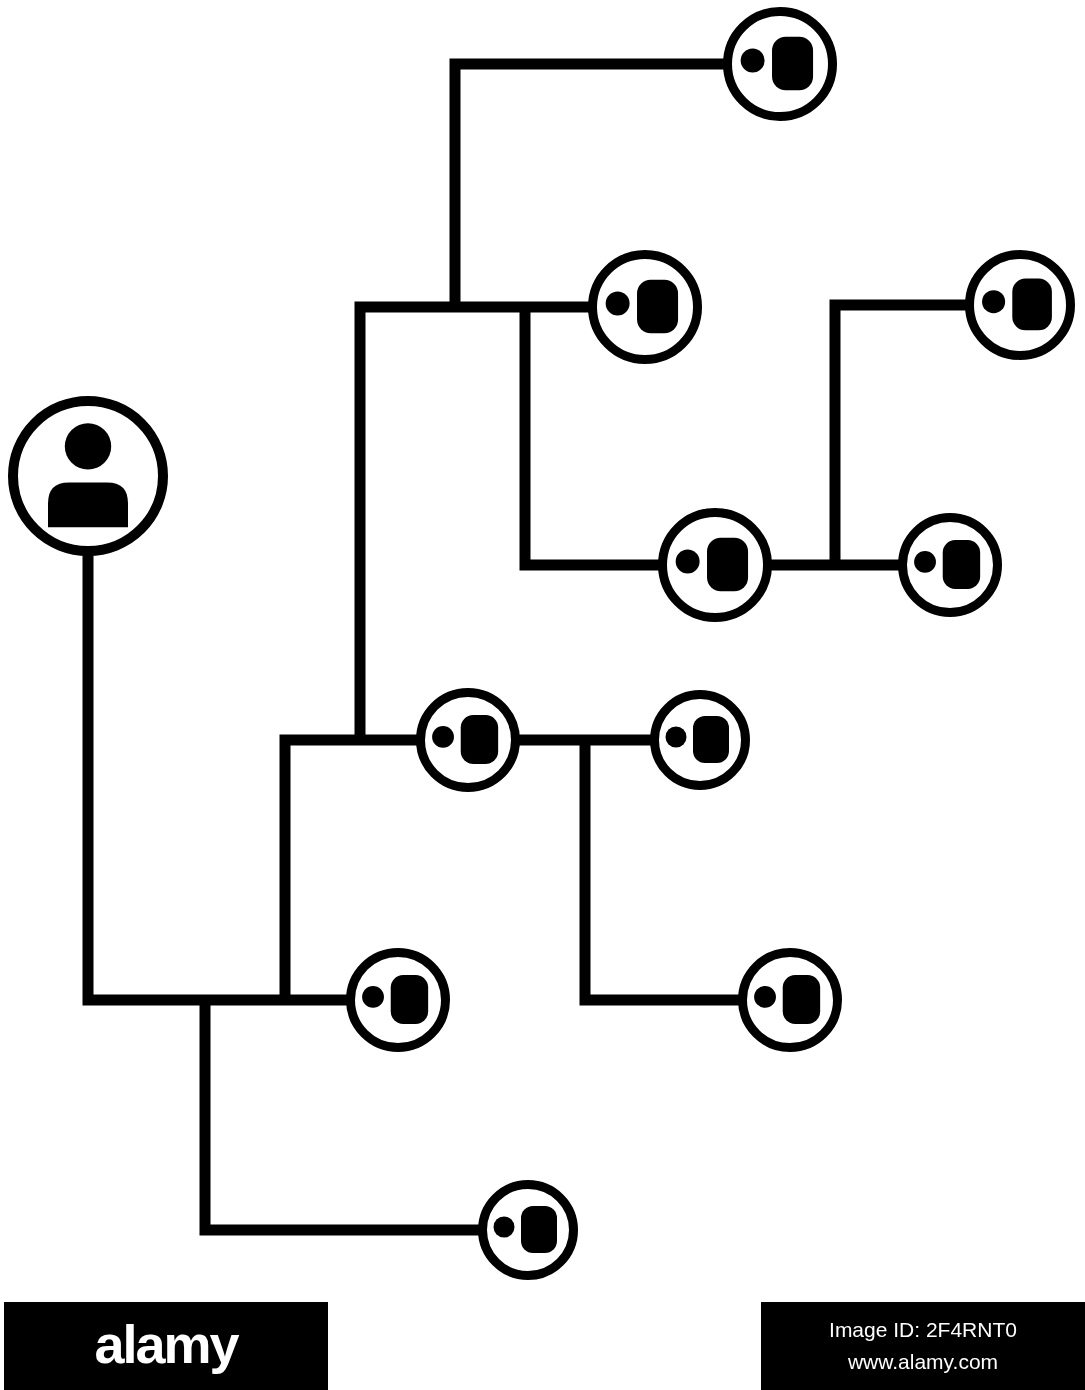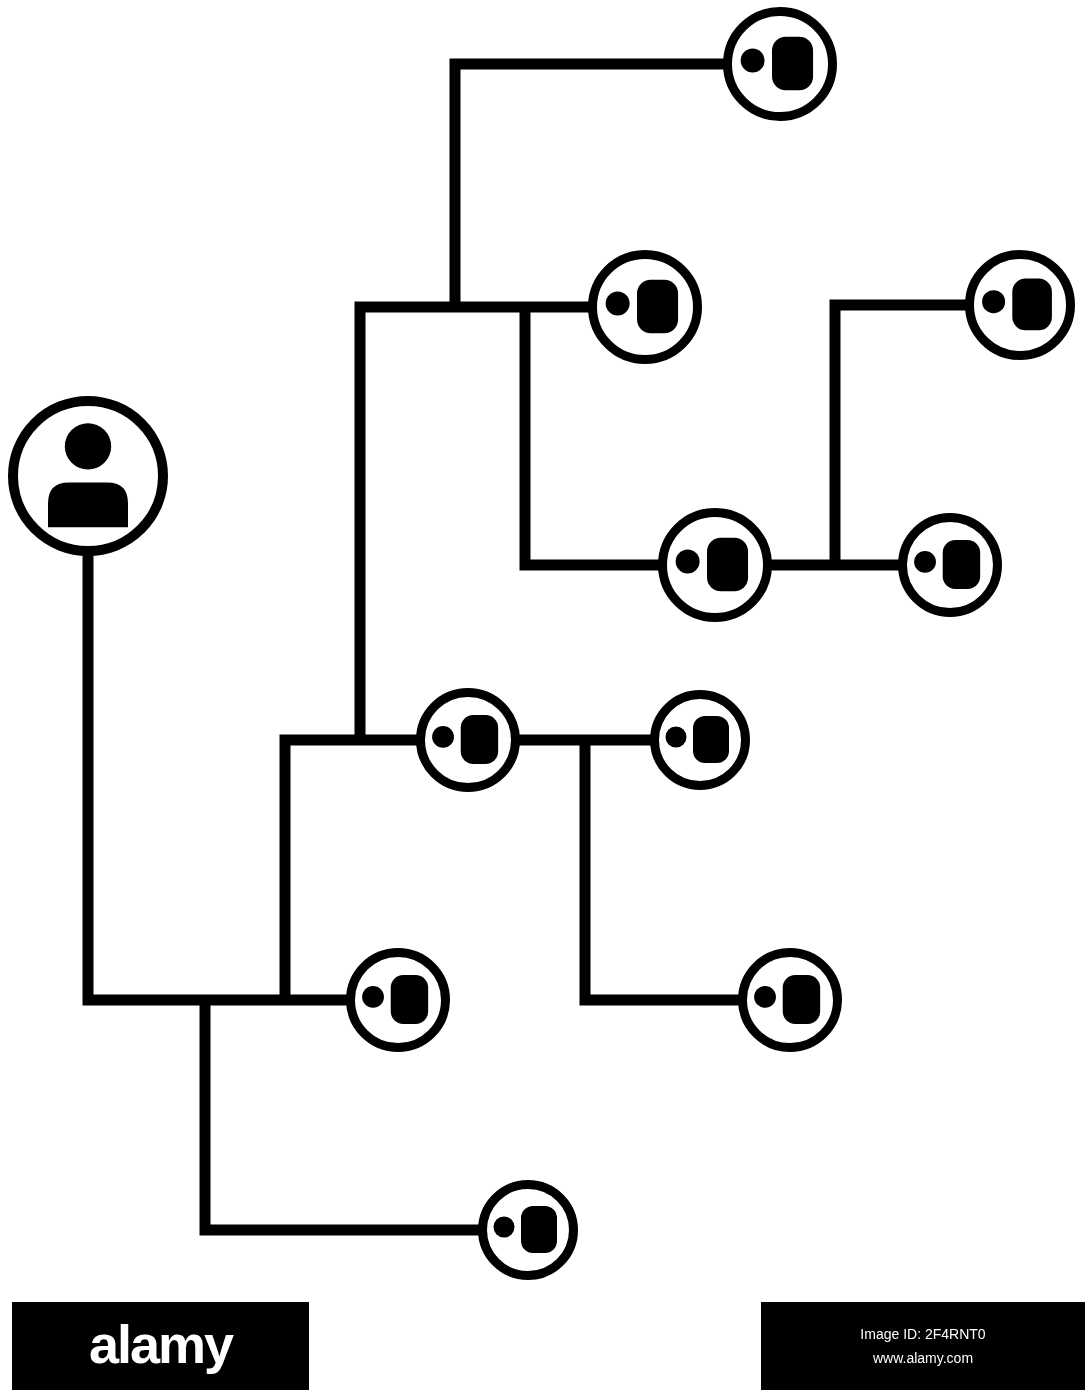--- a/index.html
+++ b/index.html
@@ -23,38 +23,38 @@
   }
   .wm-bar {
     position: absolute;
     bottom: 0;
     height: 88px;
     display: flex;
     align-items: center;
     justify-content: center;
   }
   .wm-left {
-    left: 12px;
-    width: 297px;
+    left: 4px;
+    width: 324px;
   }
   .wm-right {
     right: 0;
     width: 324px;
     flex-direction: column;
     gap: 7px;
   }
   .brand {
     font-weight: bold;
     font-size: 54px;
     letter-spacing: -2px;
     line-height: 1;
     transform: translateY(-2px);
   }
   .wm-text {
-    font-size: 14px;
+    font-size: 21px;
     line-height: 1.15;
     text-align: center;
   }
 </style>
 </head>
 <body>
 
 <div class="stage">
 
   <svg class="diagram" width="1085" height="1390" viewBox="0 0 1085 1390" xmlns="http://www.w3.org/2000/svg">

